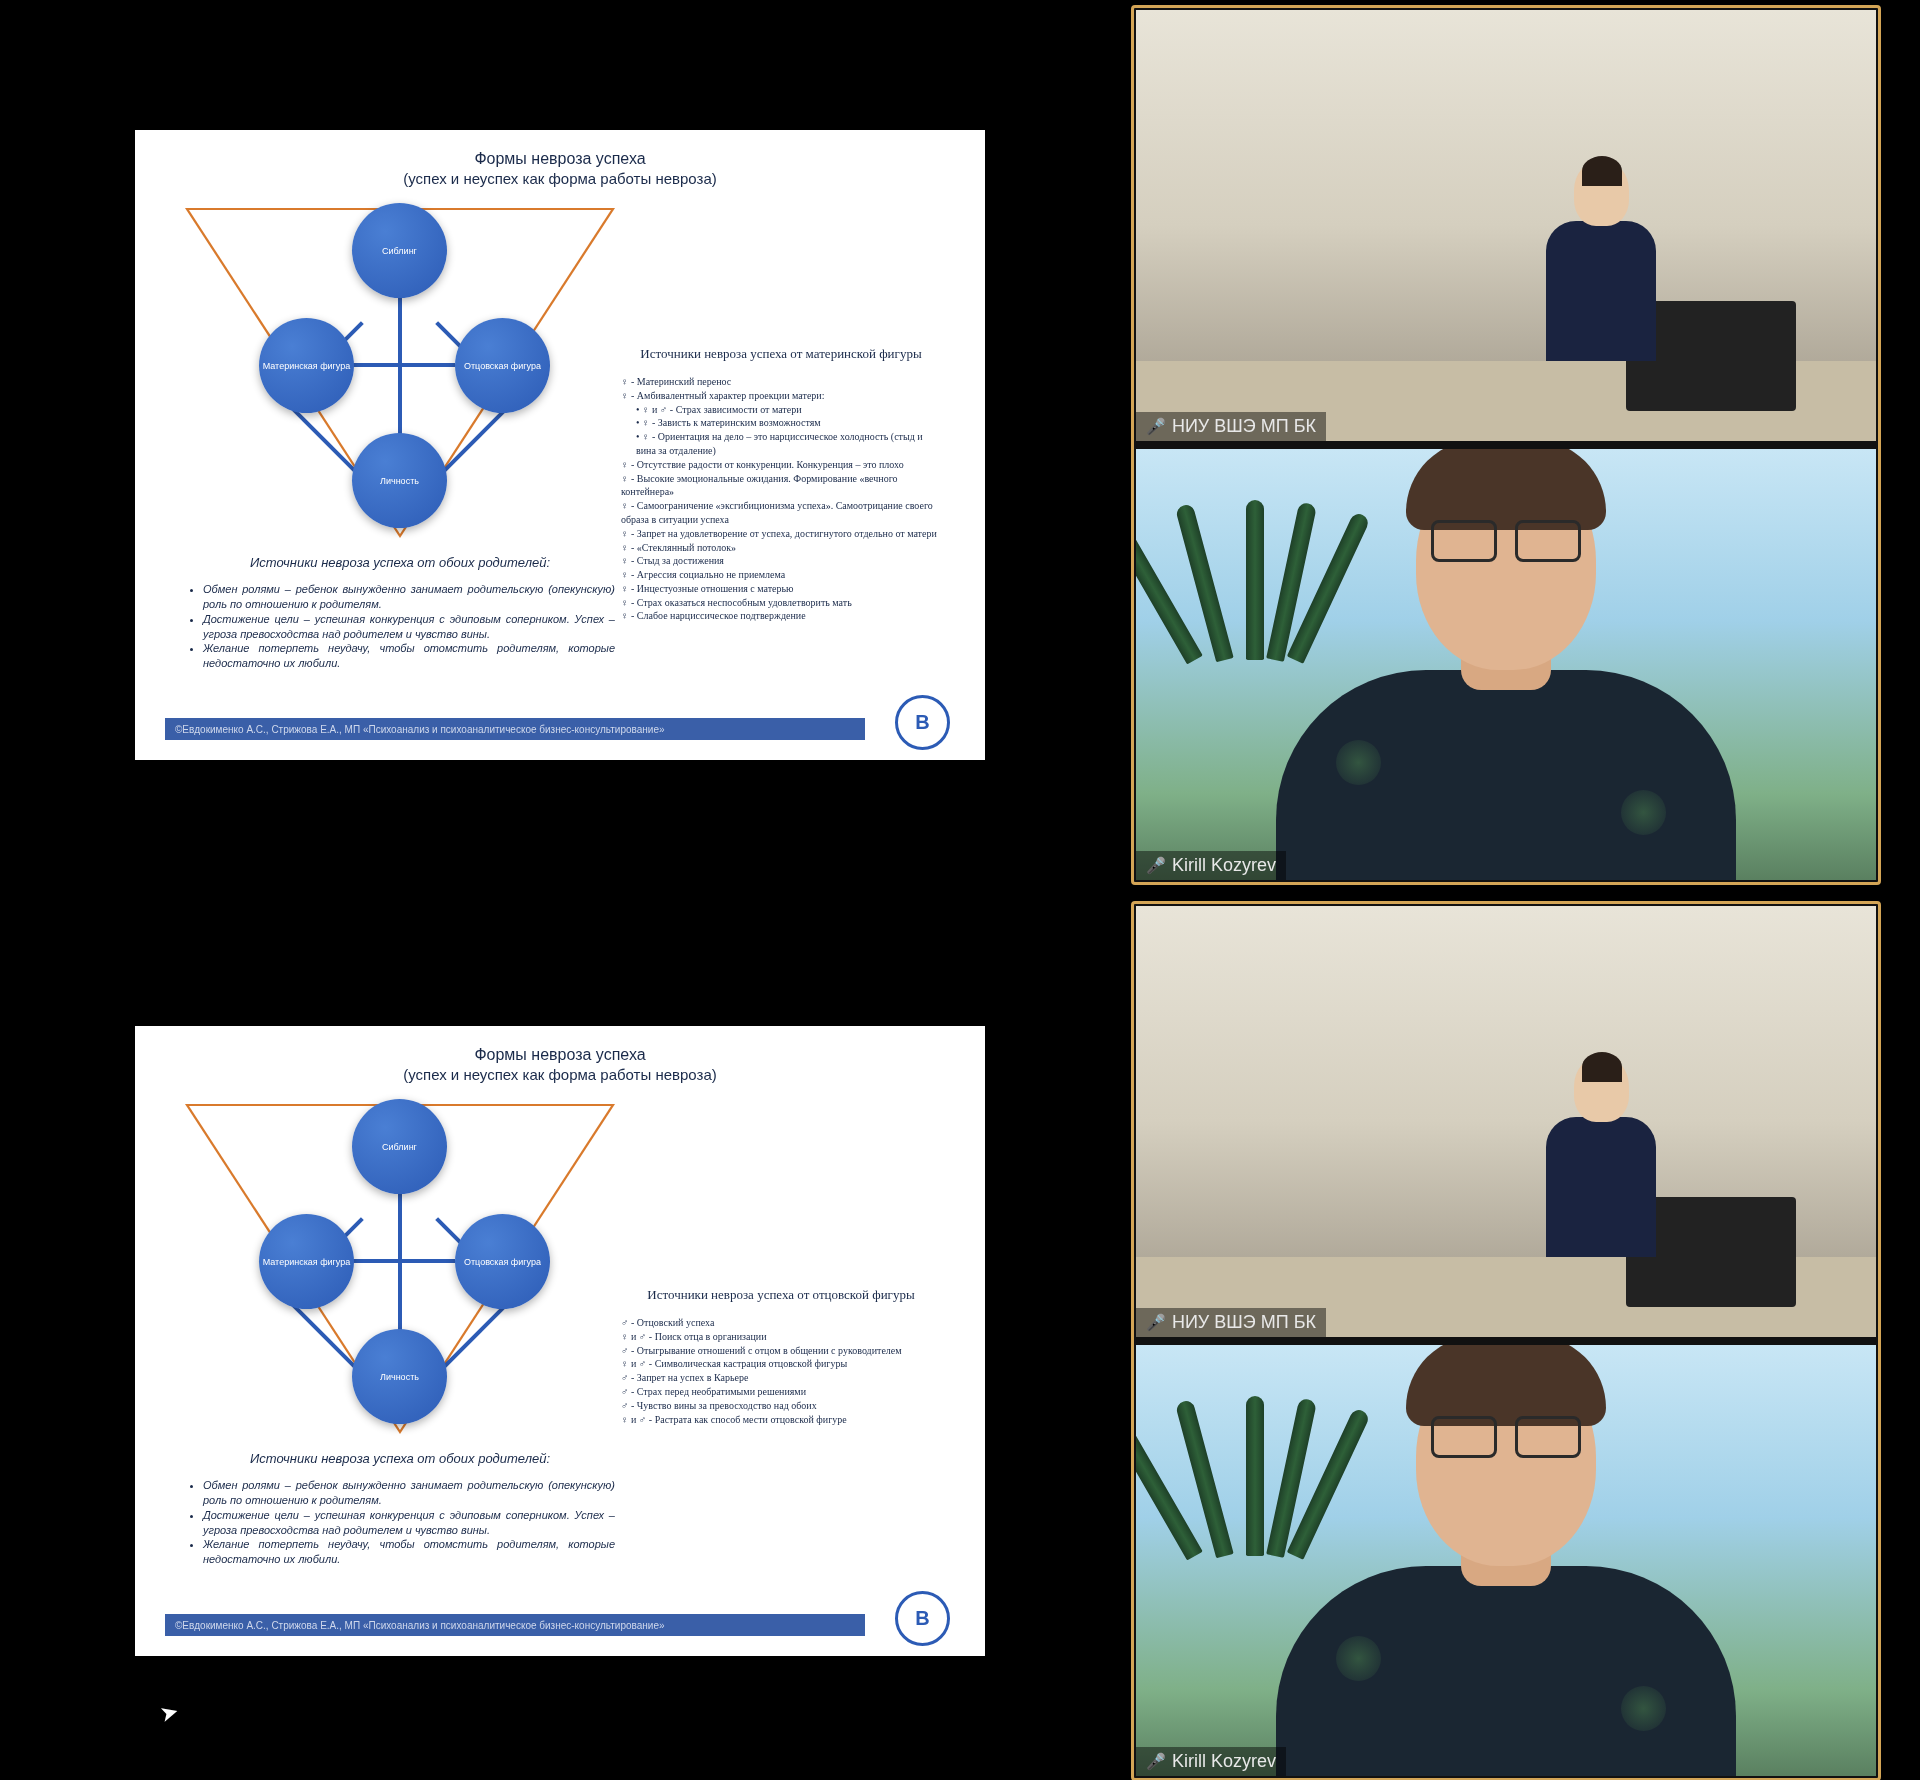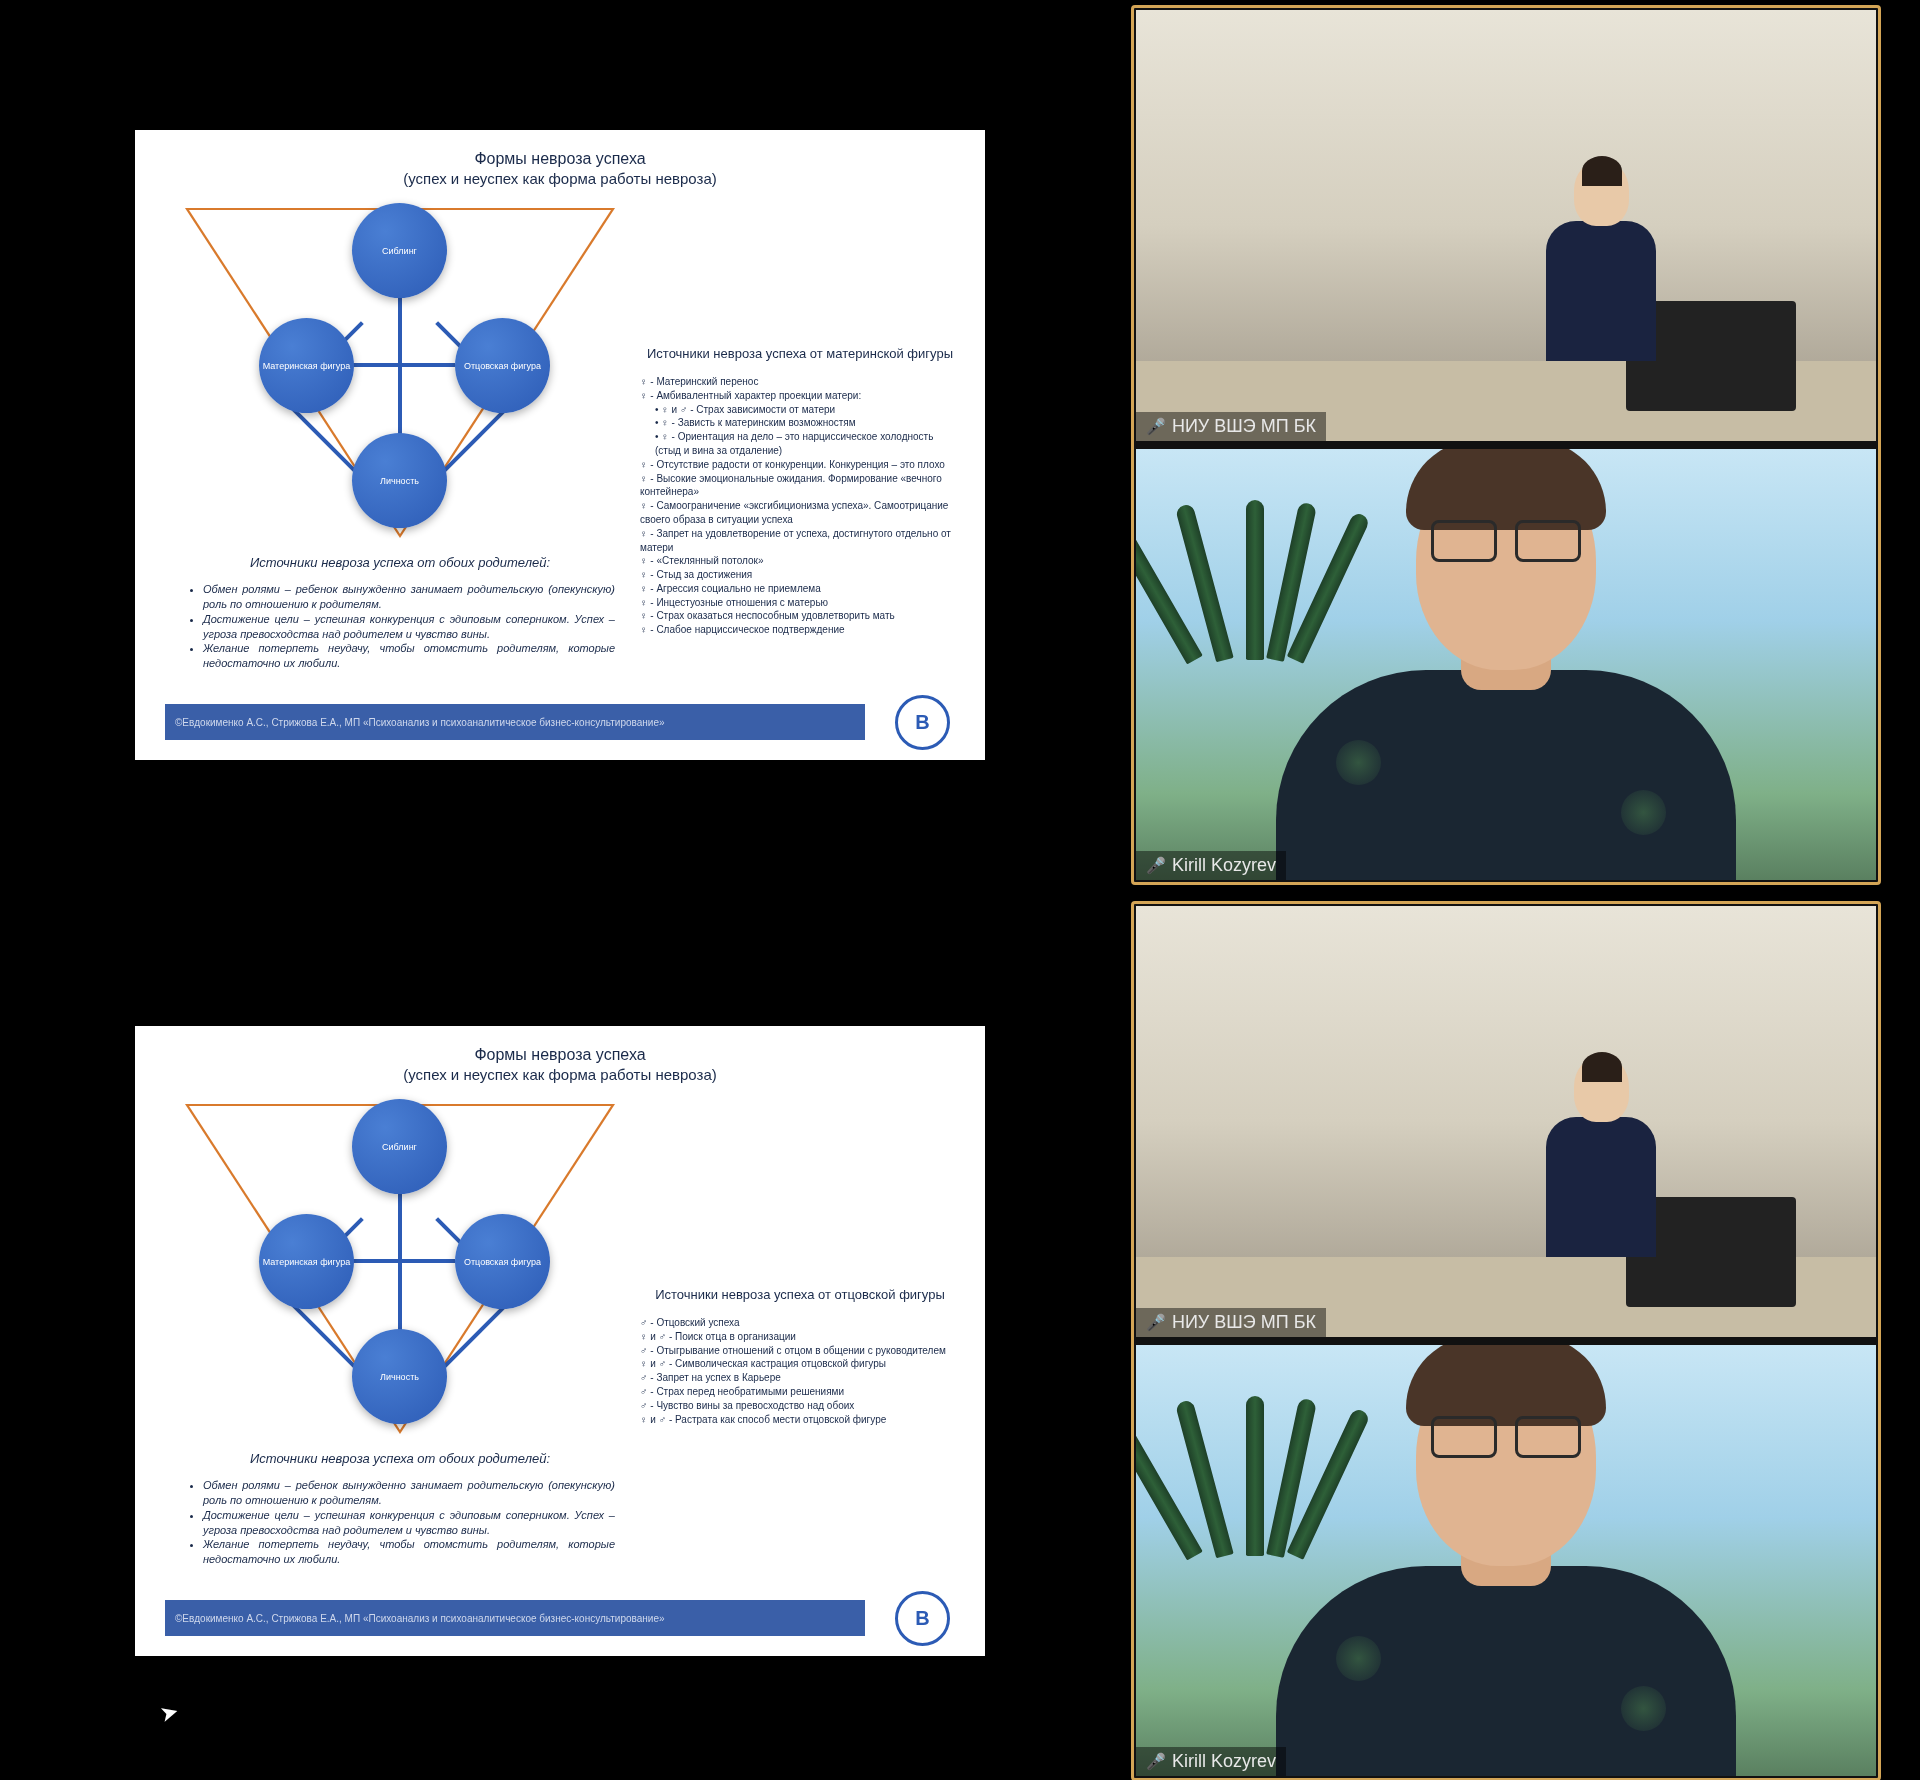--- a/index.html
+++ b/index.html
@@ -114,38 +114,39 @@
   }
   .left-col ul {
     list-style: disc;
     padding-left: 18px;
     text-align: justify;
     line-height: 1.35;
     color: #1a2a4a;
   }
   .right-col {
     position: absolute;
-    left: 505px;
+    left: 486px;
     top: 215px;
     width: 320px;
     font-size: 10px;
     line-height: 1.38;
     color: #1a2a4a;
+    font-family: Liberation Serif, serif;
   }
   .right-col .sec-title {
     text-align: center;
     font-size: 13px;
     margin-bottom: 12px;
   }
   .footer-bar {
     position: absolute;
     bottom: 20px;
     left: 30px;
     right: 120px;
-    height: 36px;
+    height: 22px;
     background: #3a5fa8;
     color: #cfd8ec;
     font-size: 10px;
     display: flex;
     align-items: center;
     padding-left: 10px;
   }
   .logo {
     position: absolute;
     bottom: 10px;

